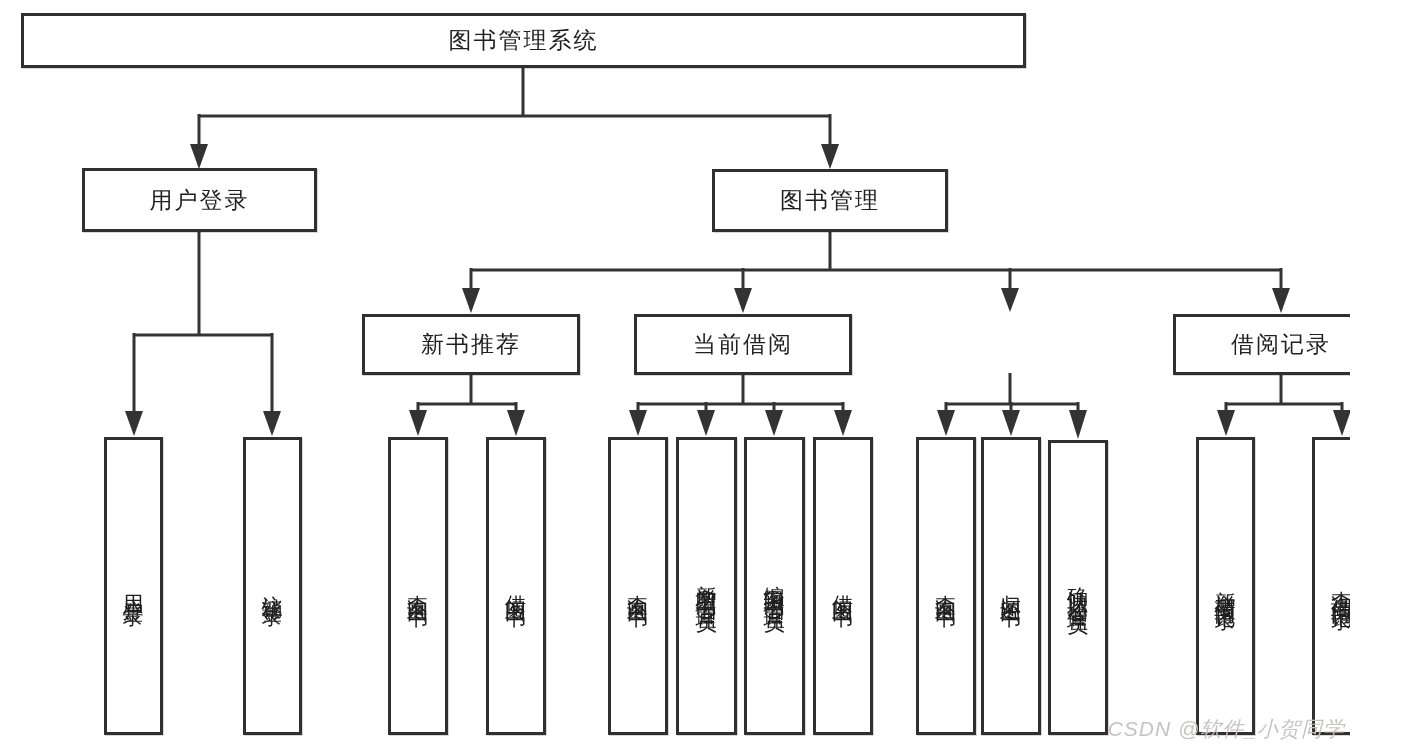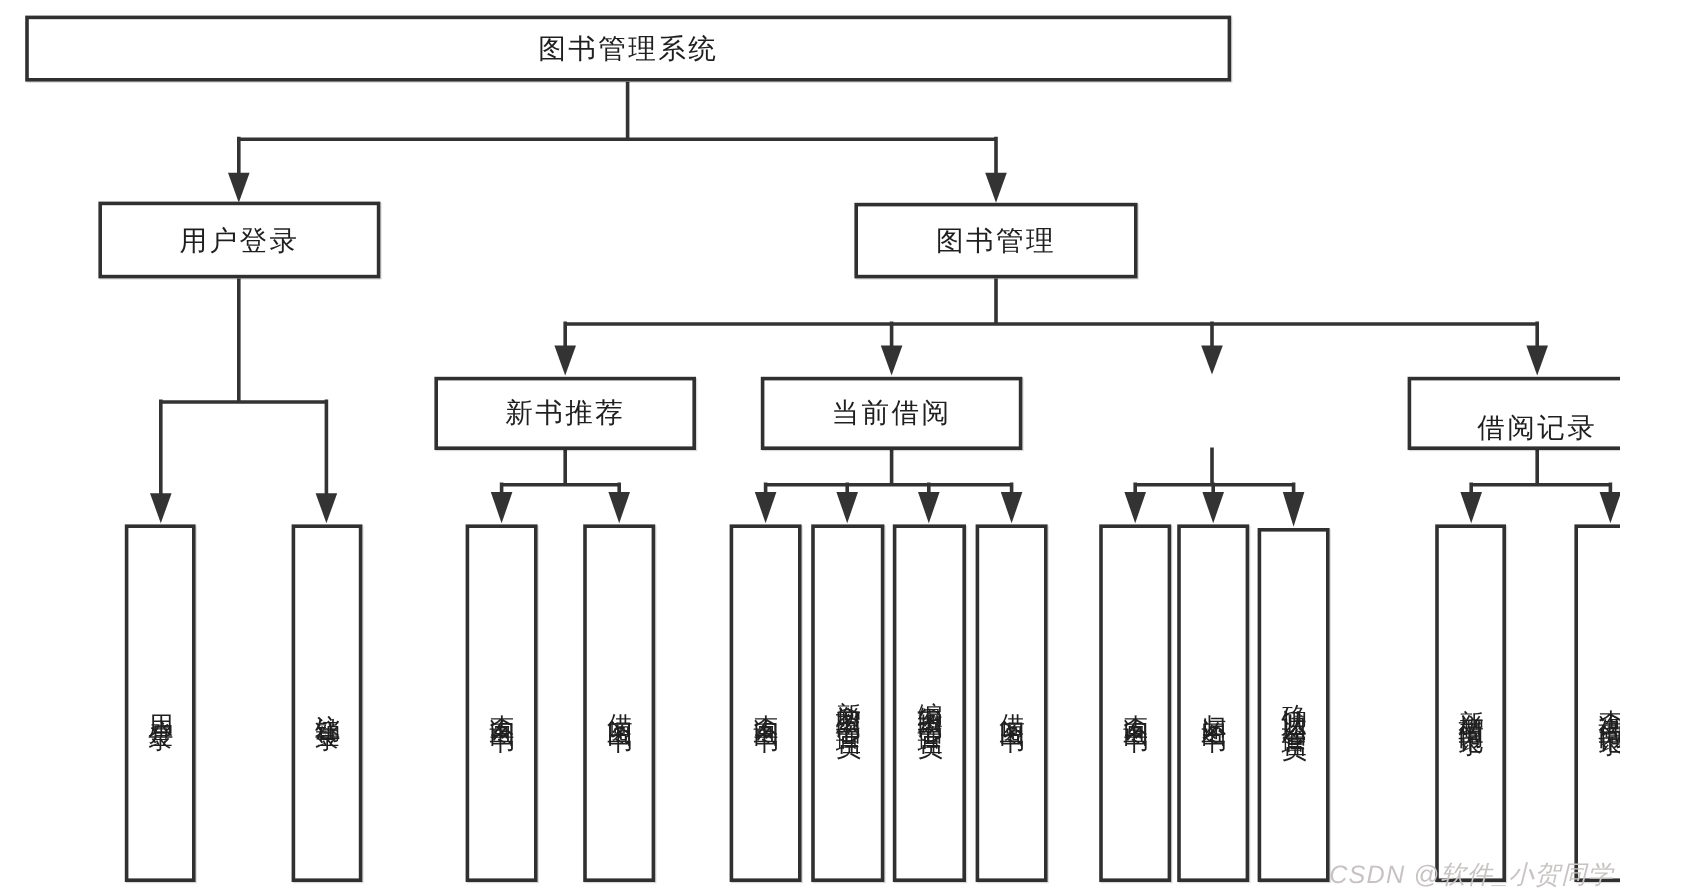--- a/index.html
+++ b/index.html
@@ -117,21 +117,21 @@
   <div class="node h" style="left:712px; top:169px; width:236px; height:63px;">
     <span>图书管理</span>
   </div>
 
   <div class="node h" style="left:362px; top:314px; width:218px; height:61px;">
     <span>新书推荐</span>
   </div>
   <div class="node h" style="left:634px; top:314px; width:218px; height:61px;">
     <span>当前借阅</span>
   </div>
-  <div class="node h" style="left:1173px; top:314px; width:216px; height:61px;align-items:flex-end;">
+  <div class="node h" style="left:1173px; top:314px; width:216px; height:61px;">
     <span>借阅记录</span>
   </div>
 
   <div class="node v" style="left:104px; top:437px; width:59px; height:298px;">
     <span>用户登录</span>
   </div>
   <div class="node v" style="left:243px; top:437px; width:59px; height:298px;">
     <span>注销登录</span>
   </div>
 

